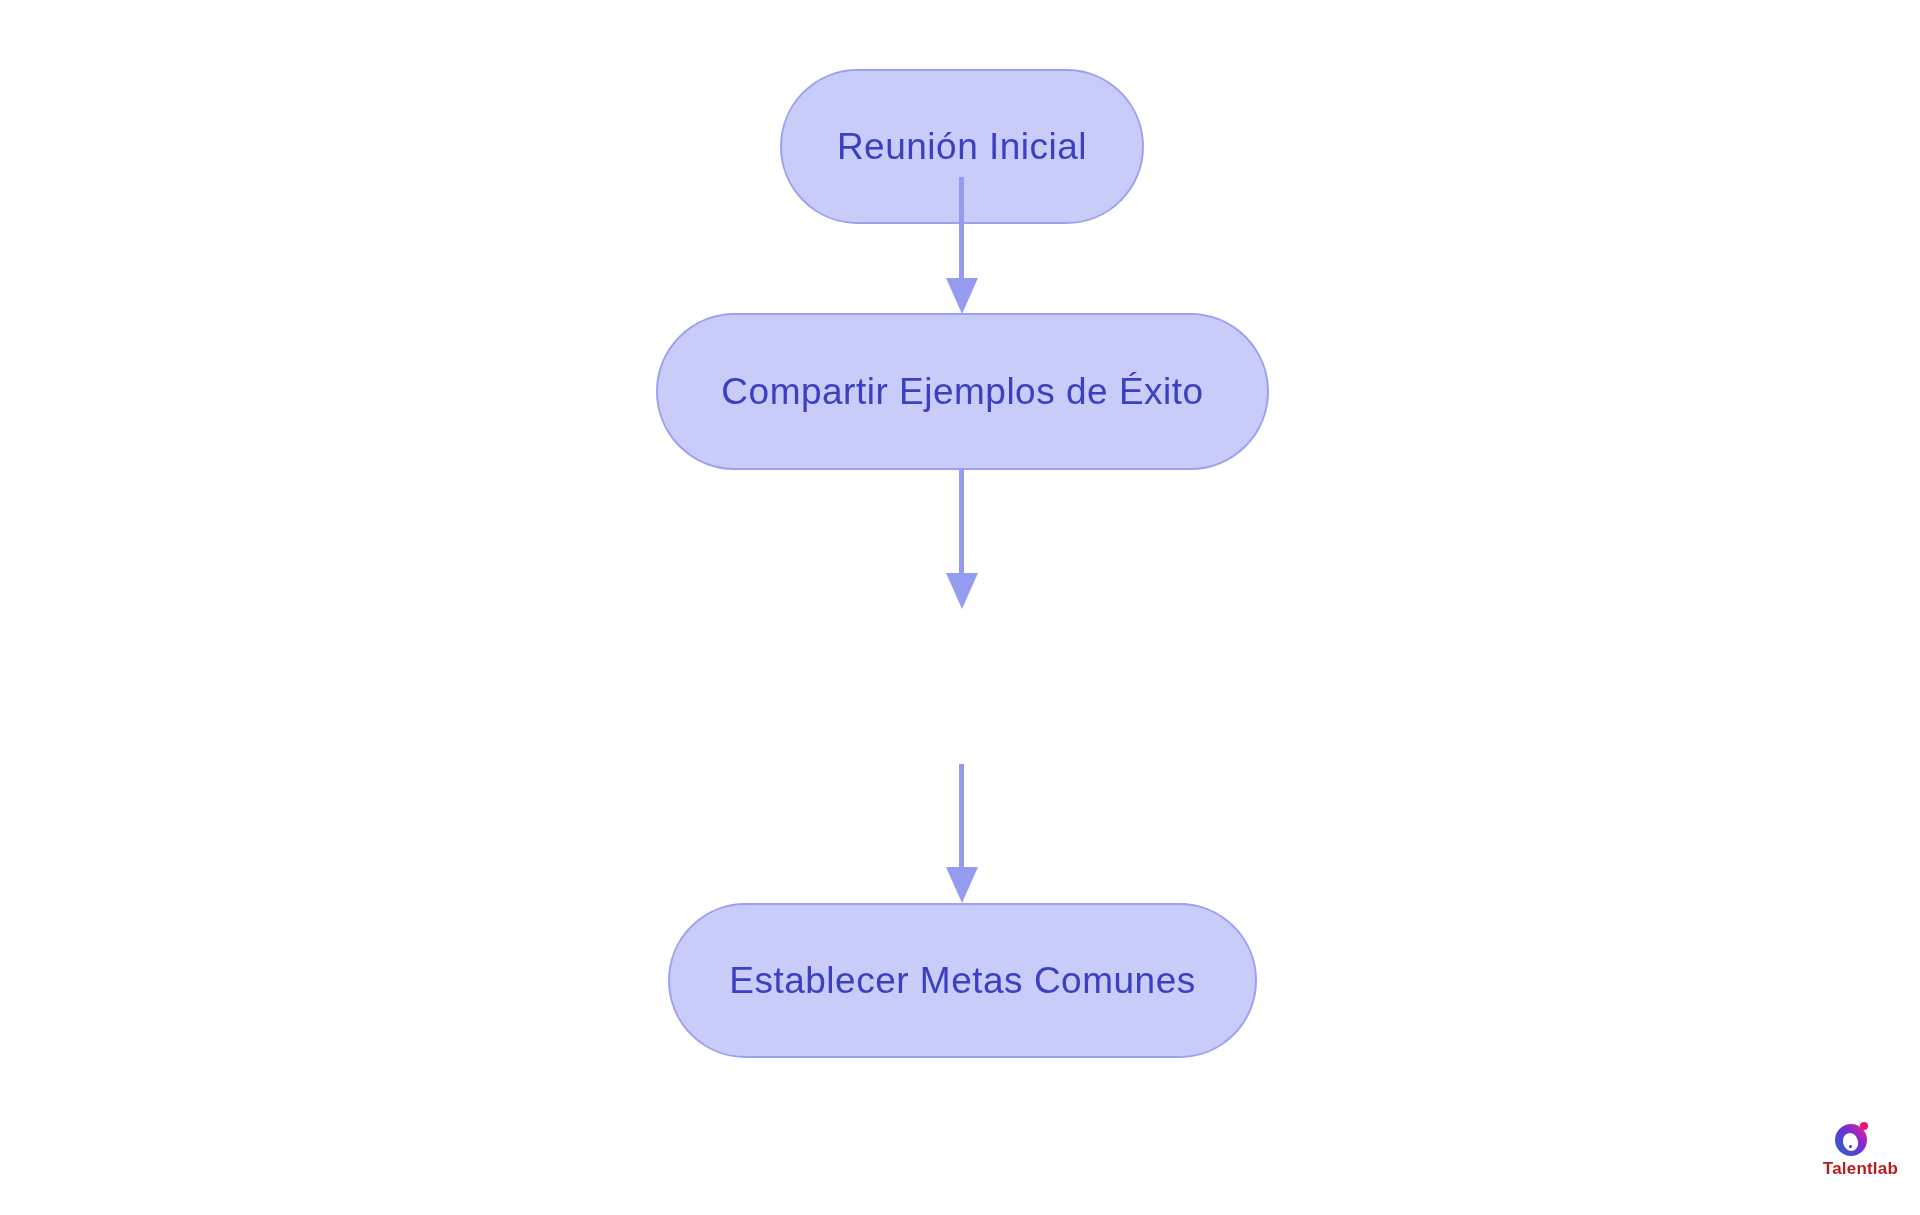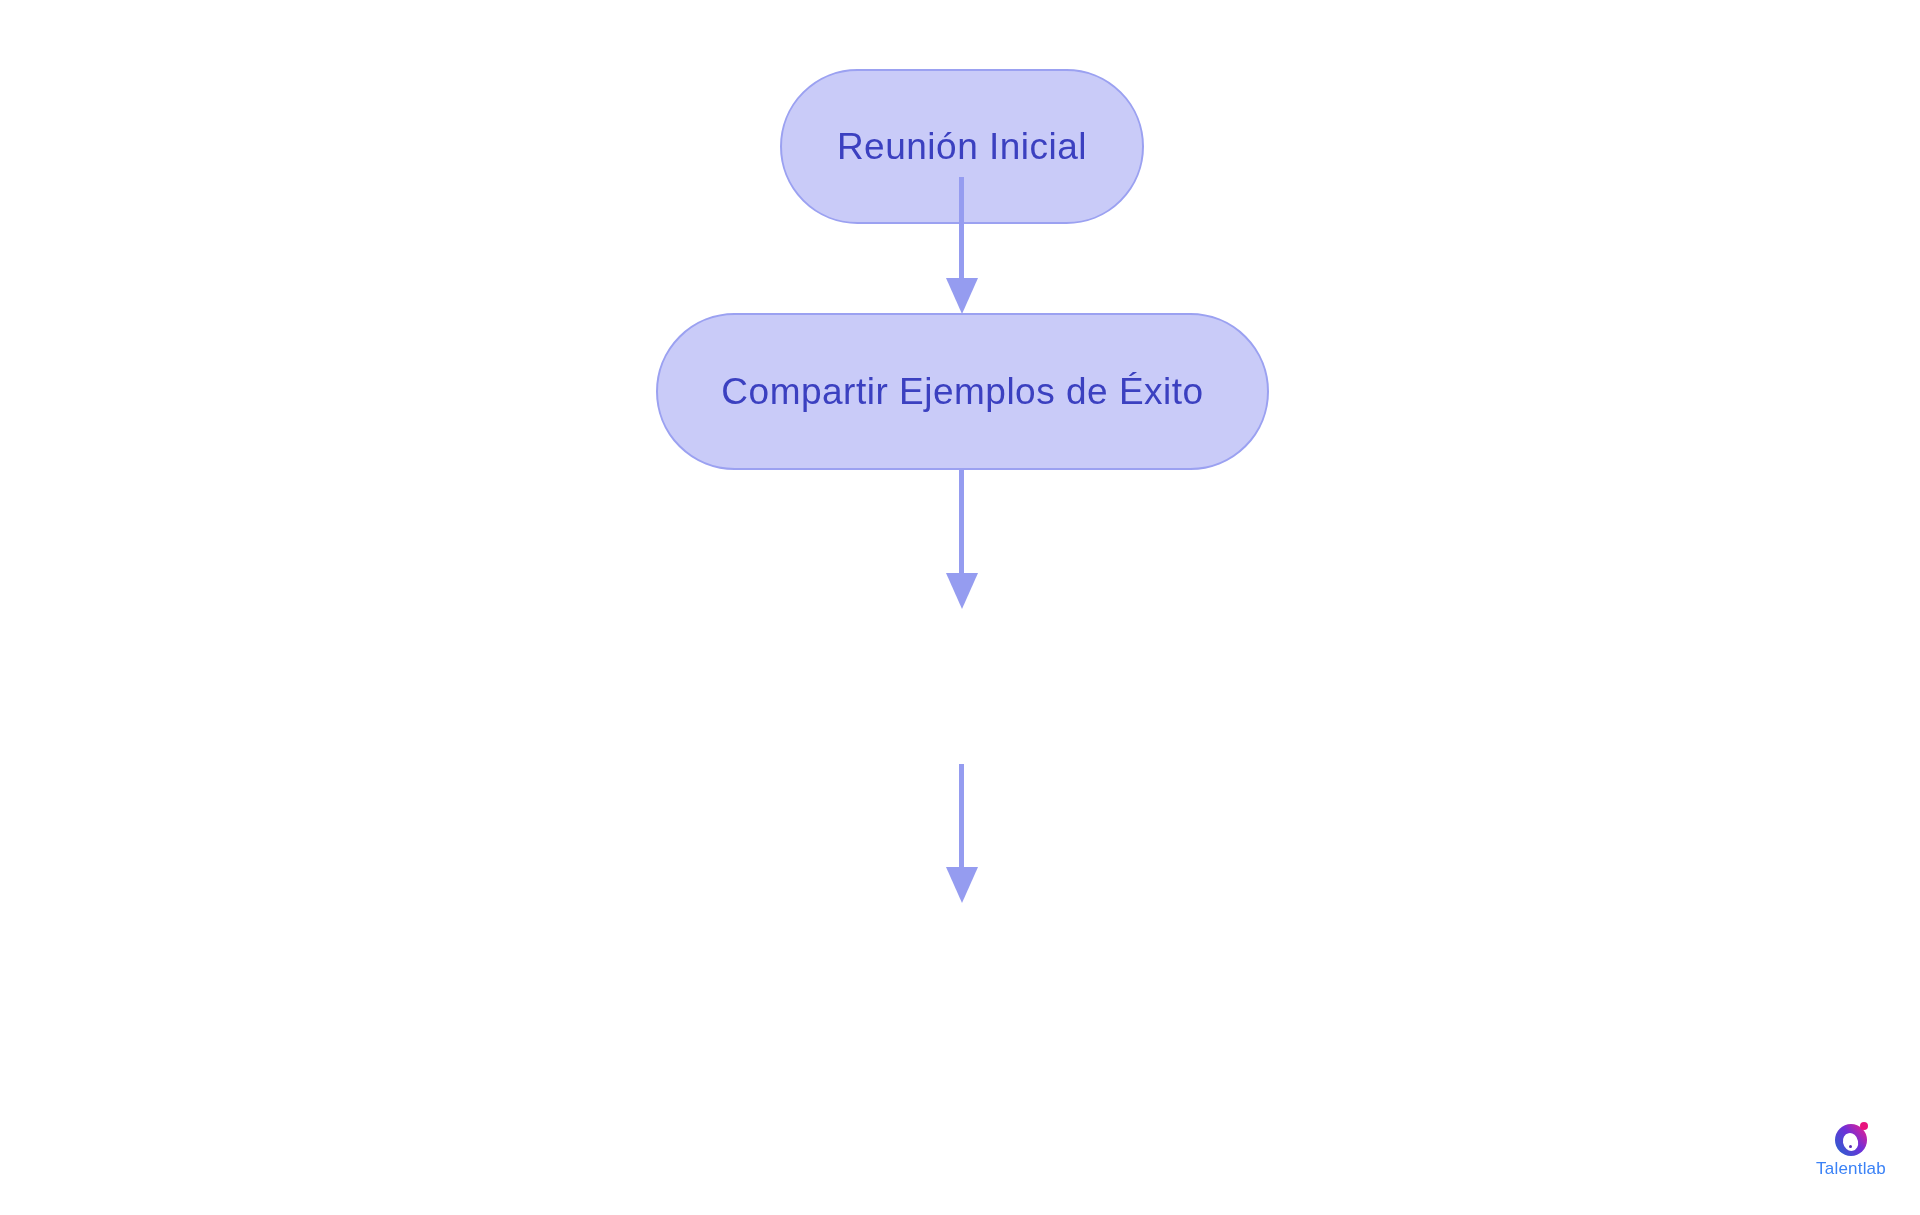--- a/index.html
+++ b/index.html
@@ -94,23 +94,24 @@
     right: -1px;
     top: -2px;
     width: 8px;
     height: 8px;
     border-radius: 50%;
     background: #e8147e;
   }
   .logo-text {
     margin-top: 3px;
     font-size: 17px;
-    font-weight: normal;
-    color: #3b82f6;
+    font-weight: bold;
+    color: #b91c1c;
     letter-spacing: 0.2px;
+    text-align: right;
   }
 </style>
 </head>
 <body>
 
 <div class="canvas">
 
   <div class="node node-1">Reunión Inicial</div>
 
   <div class="arrow-stem stem-1"></div>
@@ -118,20 +119,21 @@
 
   <div class="node node-2">Compartir Ejemplos de Éxito</div>
 
   <div class="arrow-stem stem-2"></div>
   <div class="arrow-head head-2"></div>
 
 
   <div class="arrow-stem stem-3"></div>
   <div class="arrow-head head-3"></div>
 
+  <div class="node node-4">Establecer Metas Comunes</div>
 
   <div class="logo">
     <div class="logo-icon">
       <span class="blob"></span>
       <span class="blob-dot"></span>
       <span class="accent-dot"></span>
     </div>
     <div class="logo-text">Talentlab</div>
   </div>
 

